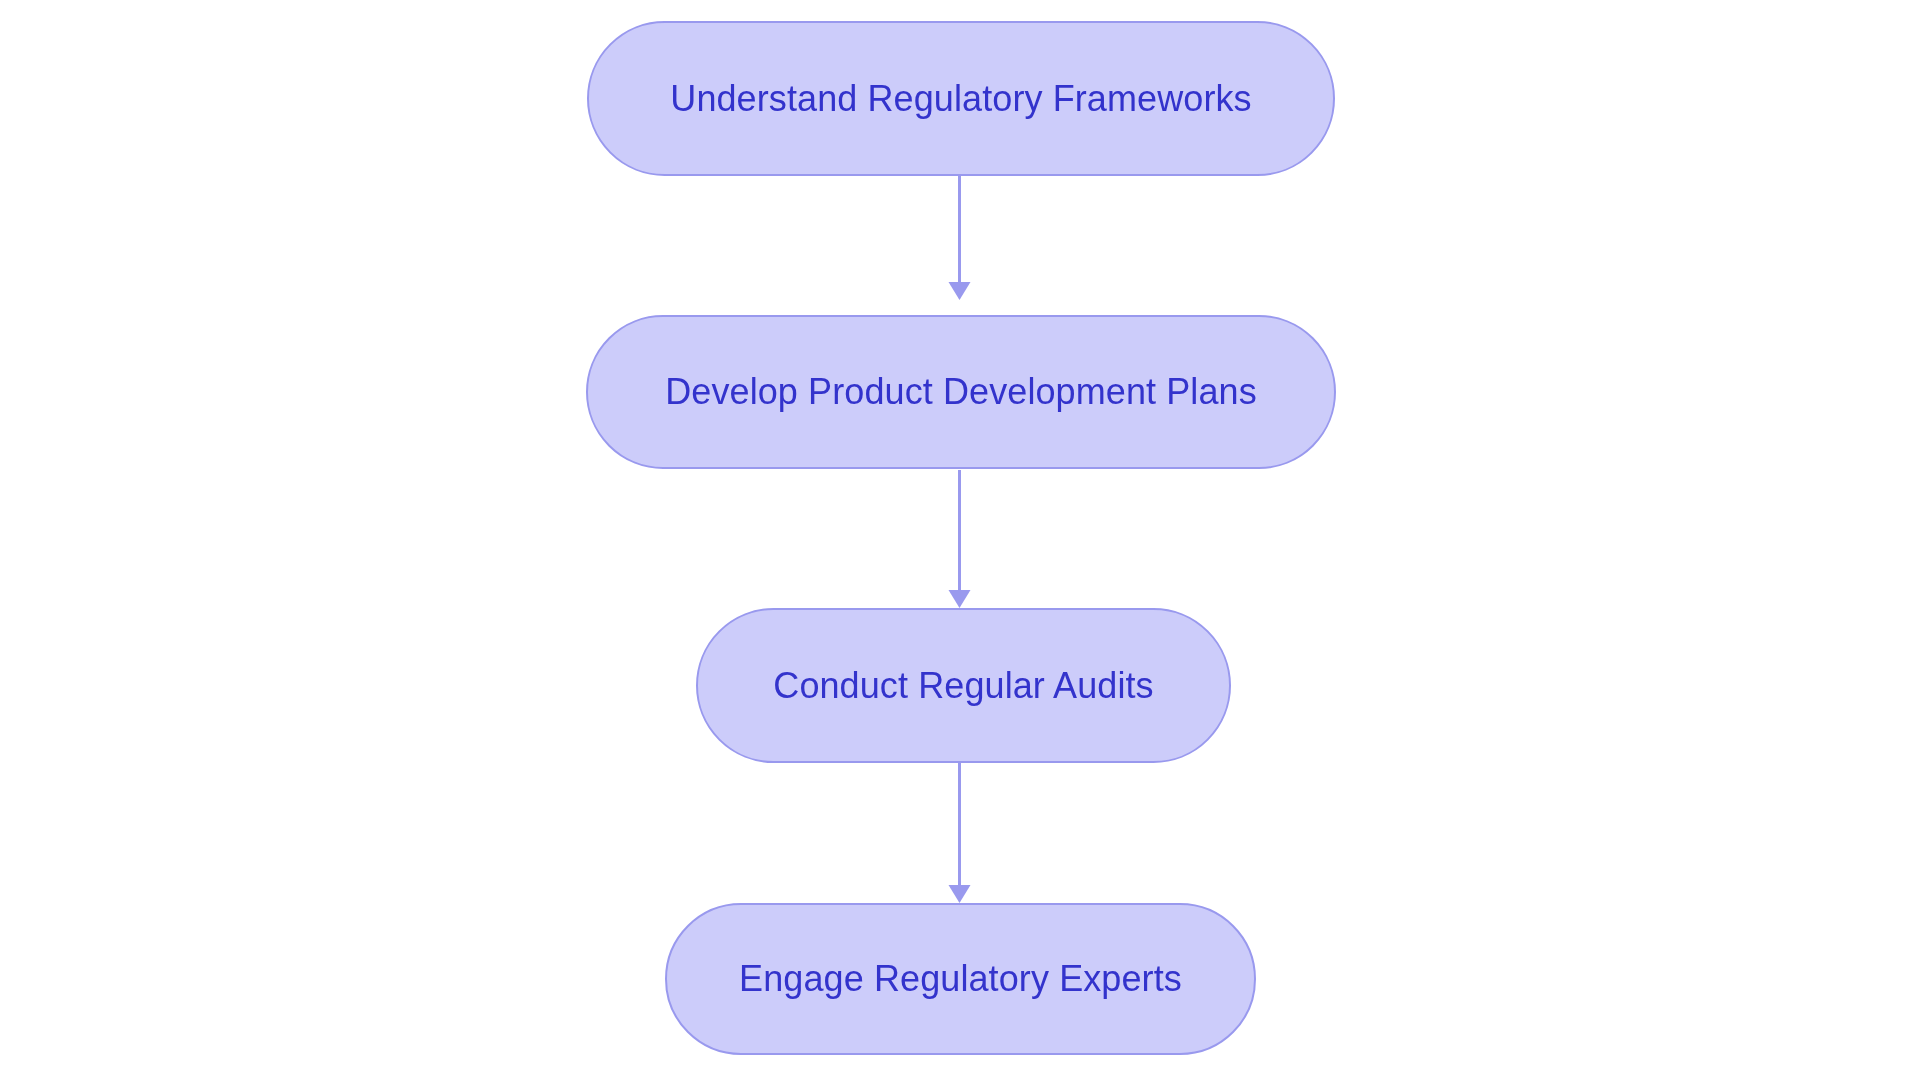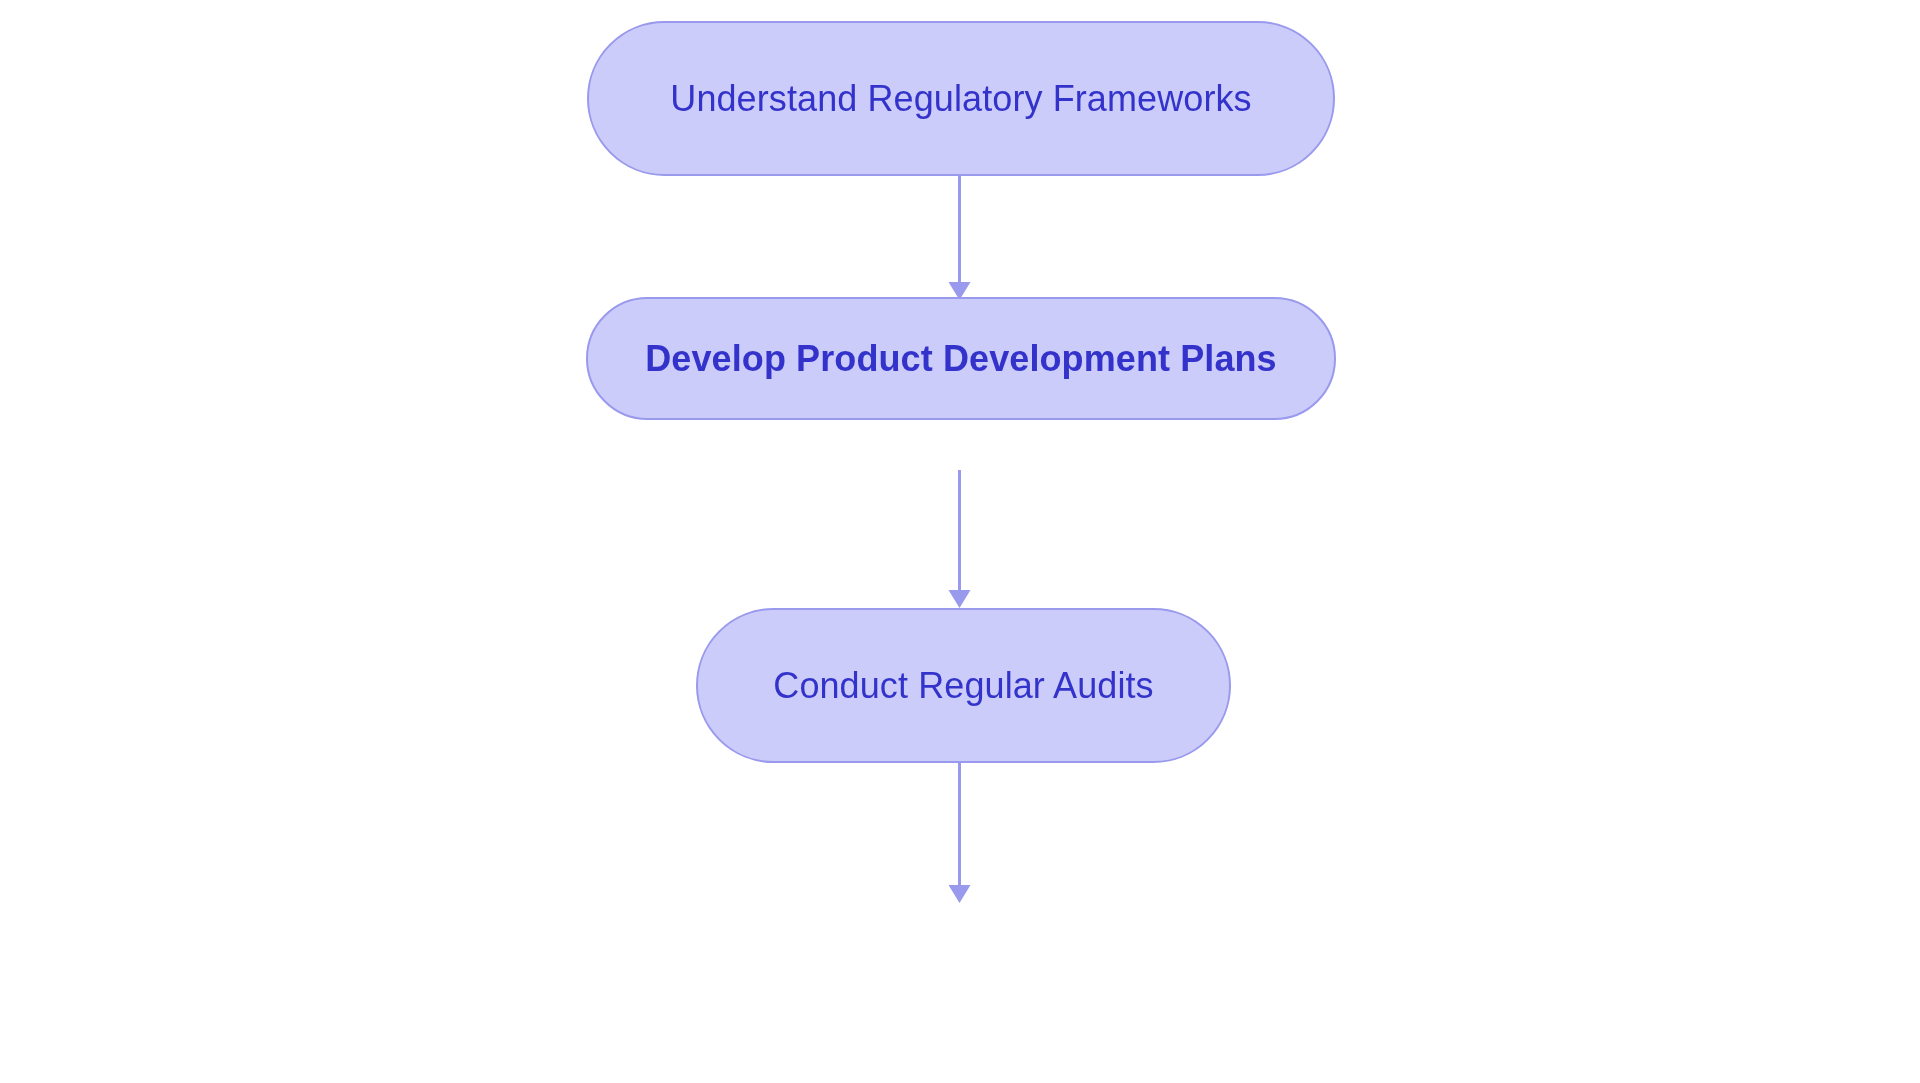--- a/index.html
+++ b/index.html
@@ -43,21 +43,21 @@
   .flow-node-label {
     display: block;
     color: #3333cc;
     font-size: 36px;
     line-height: 1;
     white-space: nowrap;
   }
 
   
   .node-1 { left: 587px; top: 21px;  width: 748px; height: 155px; }
-  .node-2 { left: 586px; top: 297px; width: 750px; height: 123px; font-weight: bold; }
+  .node-2 { left: 586px; top: 315px; width: 750px; height: 154px; }
   .node-3 { left: 696px; top: 608px; width: 535px; height: 155px; }
   .node-4 { left: 665px; top: 903px; width: 591px; height: 152px; }
 
   
   .flow-edge {
     position: absolute;
     width: 40px;
   }
   .flow-edge svg {
     display: block;
@@ -99,14 +99,17 @@
     <span class="flow-node-label">Conduct Regular Audits</span>
   </div>
 
   <div class="flow-edge edge-3">
     <svg width="40" height="140" viewBox="0 0 40 140" aria-hidden="true">
       <line x1="18.5" y1="0" x2="18.5" y2="122" stroke="#9999ee" stroke-width="3"></line>
       <polygon points="7.5,122 29.5,122 18.5,140" fill="#9999ee"></polygon>
     </svg>
   </div>
 
+  <div class="flow-node node-4">
+    <span class="flow-node-label">Engage Regulatory Experts</span>
+  </div>
 
 </div>
 
 </body></html>

